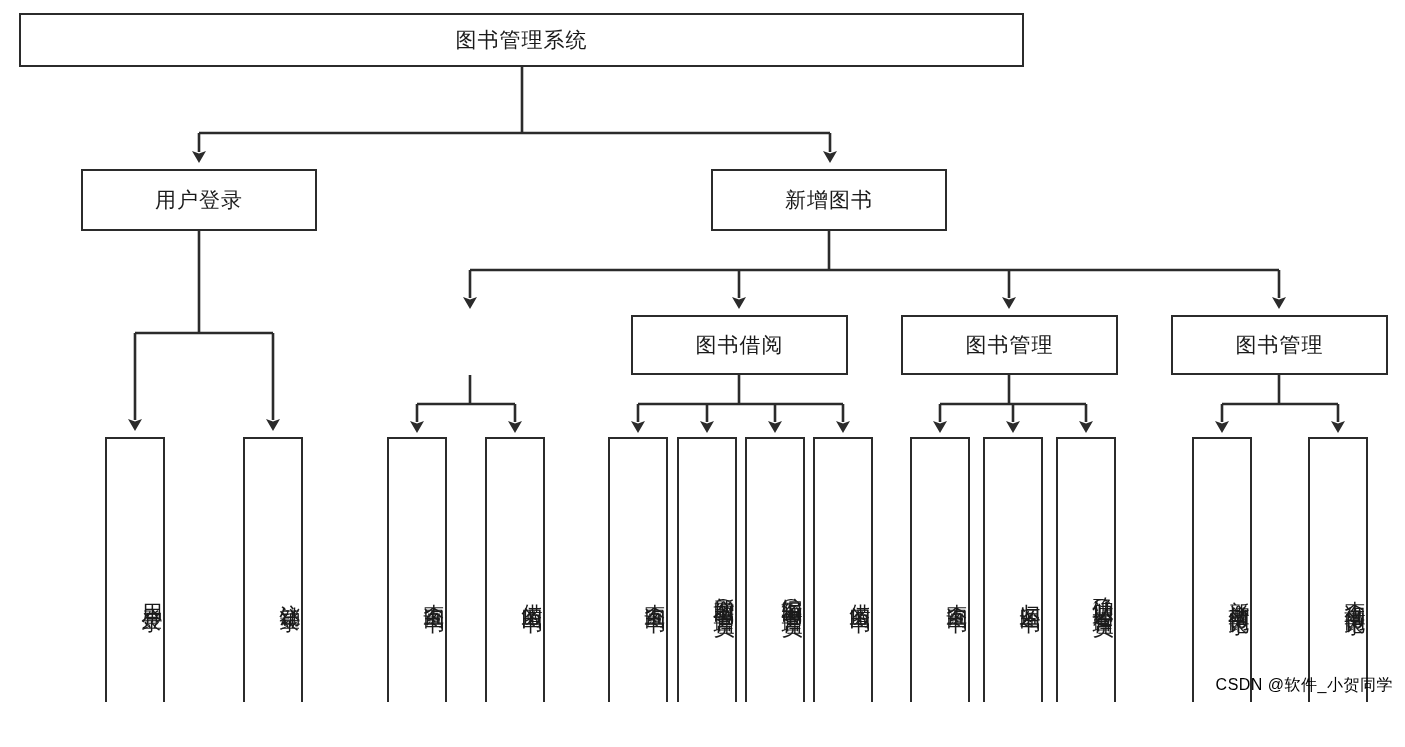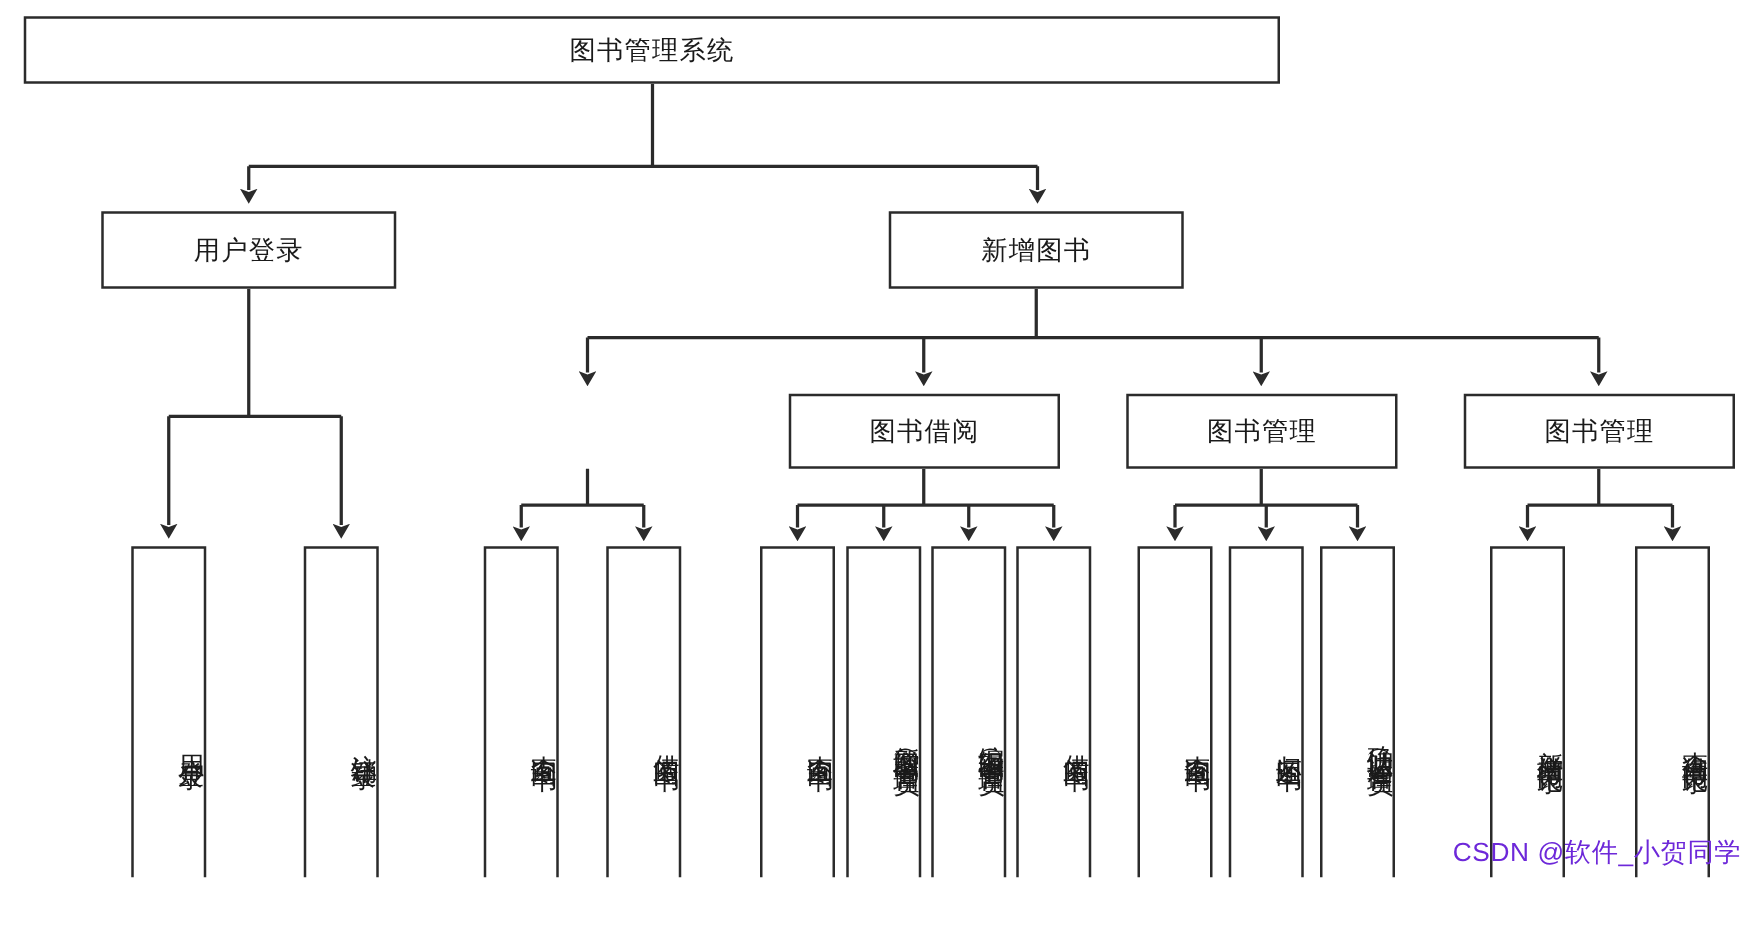--- a/index.html
+++ b/index.html
@@ -50,22 +50,22 @@
     line-height: 1.0;
   }
   .node .label {
     display: block;
     white-space: nowrap;
   }
   #watermark {
     position: absolute;
     right: 12px;
     bottom: 6px;
-    font-size: 21px;
-    color: #6d28d9;
+    font-size: 16px;
+    color: #000000;
     z-index: 5;
     white-space: nowrap;
     letter-spacing: 0.5px;
   }
 </style>
 </head>
 <body>
 
 <div id="diagram-root">
 

